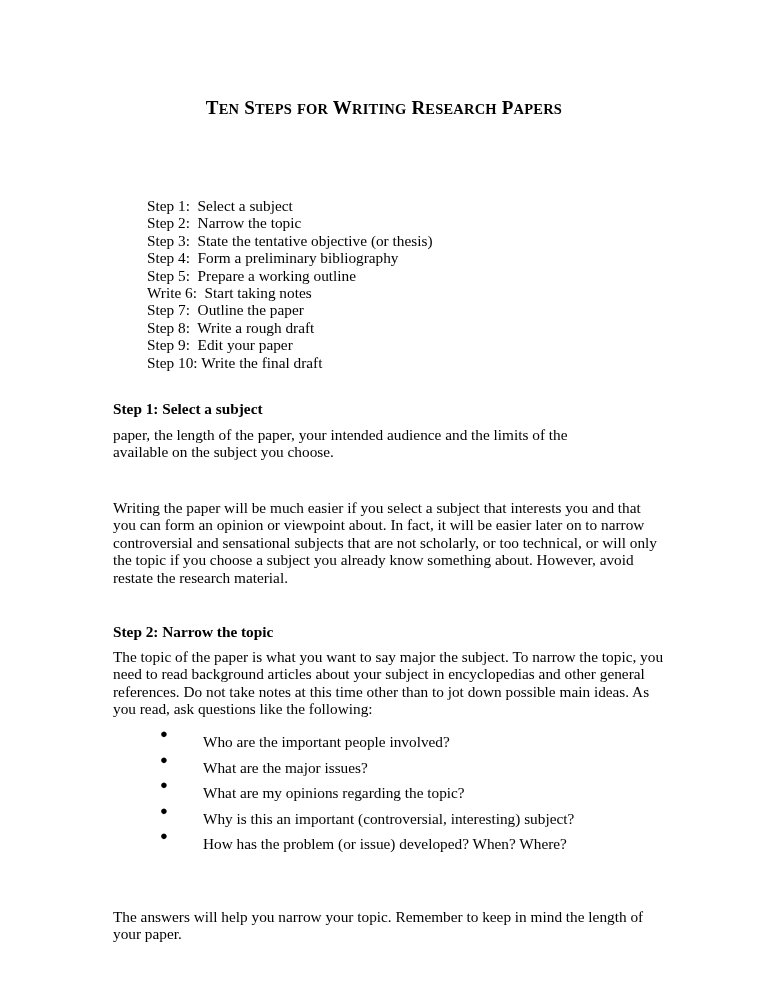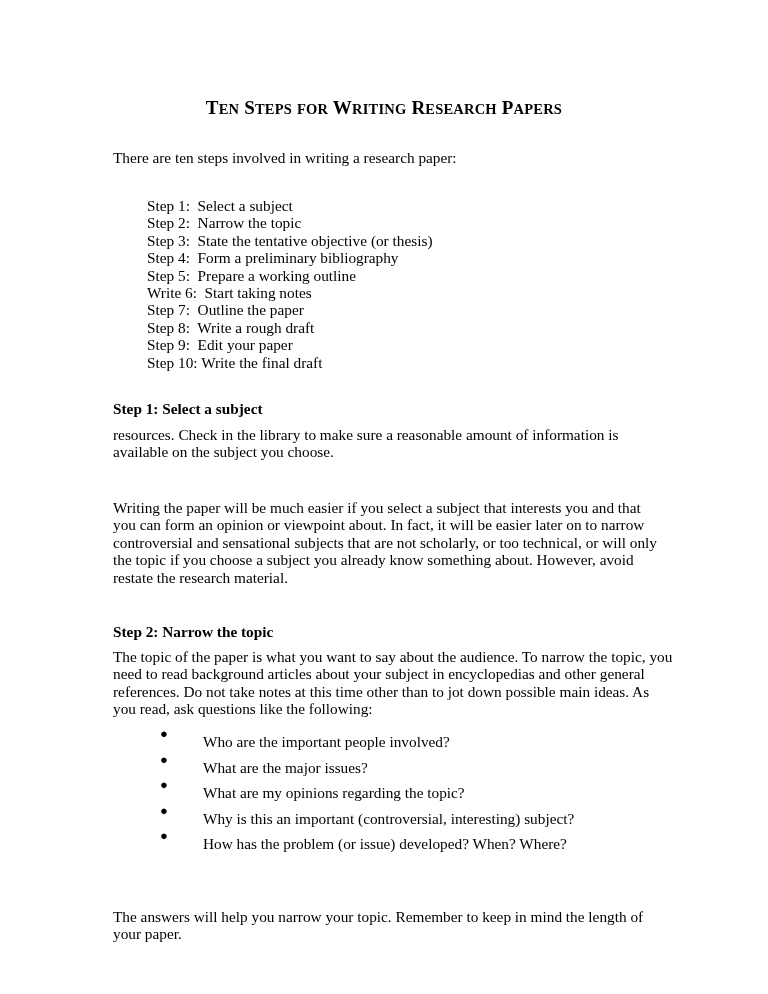--- a/index.html
+++ b/index.html
@@ -28,54 +28,53 @@
 
   <div class="title">
     <span>T</span><span class="sc">EN</span>
     <span>S</span><span class="sc">TEPS</span>
     <span class="sc">FOR</span>
     <span>W</span><span class="sc">RITING</span>
     <span>R</span><span class="sc">ESEARCH</span>
     <span>P</span><span class="sc">APERS</span>
   </div>
 
-  <div class="intro">There are ten steps involved in writing a research paper:</div>
 
   <div class="steps">
     <div class="row"><span>Step 1:</span>  <span>Select a subject</span></div>
     <div class="row"><span>Step 2:</span>  <span>Narrow the topic</span></div>
     <div class="row"><span>Step 3:</span>  <span>State the tentative objective (or thesis)</span></div>
     <div class="row"><span>Step 4:</span>  <span>Form a preliminary bibliography</span></div>
     <div class="row"><span>Step 5:</span>  <span>Prepare a working outline</span></div>
     <div class="row"><span>Write 6:</span>  <span>Start taking notes</span></div>
     <div class="row"><span>Step 7:</span>  <span>Outline the paper</span></div>
     <div class="row"><span>Step 8:</span>  <span>Write a rough draft</span></div>
     <div class="row"><span>Step 9:</span>  <span>Edit your paper</span></div>
     <div class="row"><span>Step 10:</span> <span>Write the final draft</span></div>
   </div>
 
   <div class="heading" style="top:400px;">Step 1:  Select a subject</div>
 
   <div class="para" style="top:426px;">
-    <span class="ln">resources. Check in the library to make sure a reasonable amount of information is</span>
+    <span class="ln">paper, the length of the paper, your intended audience and the limits of the</span>
     <span class="ln">available on the subject you choose.</span>
   </div>
 
   <div class="para" style="top:499px;">
     <span class="ln">Writing the paper will be much easier if you select a subject that interests you and that</span>
     <span class="ln">you can form an opinion or viewpoint about. In fact, it will be easier later on to narrow</span>
     <span class="ln">controversial and sensational subjects that are not scholarly, or too technical, or will only</span>
     <span class="ln">the topic if you choose a subject you already know something about. However, avoid</span>
     <span class="ln">restate the research material.</span>
   </div>
 
   <div class="heading" style="top:623px;">Step 2:  Narrow the topic</div>
 
   <div class="para" style="top:648px;">
-    <span class="ln">The topic of the paper is what you want to say about the audience. To narrow the topic, you</span>
+    <span class="ln">The topic of the paper is what you want to say major the subject. To narrow the topic, you</span>
     <span class="ln">need to read background articles about your subject in encyclopedias and other general</span>
     <span class="ln">references. Do not take notes at this time other than to jot down possible main ideas.  As</span>
     <span class="ln">you read, ask questions like the following:</span>
   </div>
 
   <div class="bullets">
     <div class="b">
         <span class="dot">●</span>
         <span class="txt">Who are the important people involved?</span>
       </div>

